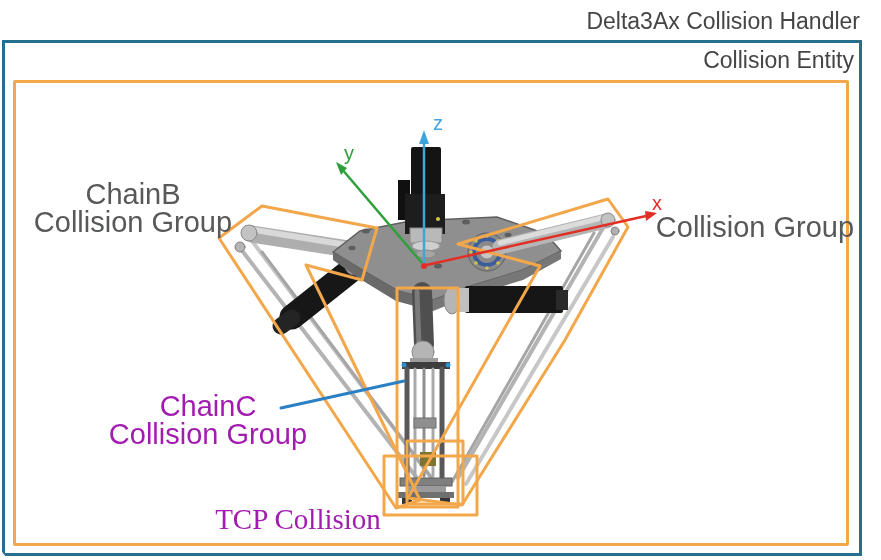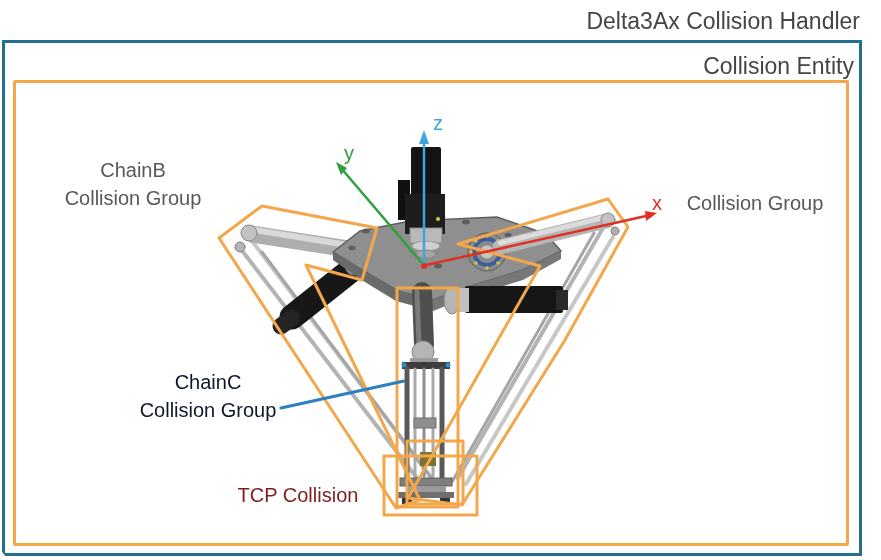--- a/index.html
+++ b/index.html
@@ -9,30 +9,30 @@
     border-radius:16px;
   }
   .ttl{
     position:absolute;top:8px;right:21px;font-size:23px;color:#454545;white-space:nowrap;
   }
   .entity-box{
     position:absolute;left:2px;top:40px;width:854px;height:510px;
     border:3px solid #266E8D;background:transparent;
   }
   .entity-label{
-    position:absolute;top:47px;right:27px;font-size:23px;color:#454545;white-space:nowrap;margin-top:6px;
+    position:absolute;top:47px;right:27px;font-size:23px;color:#454545;white-space:nowrap;
   }
   .group-box{
     position:absolute;left:13px;top:80px;width:830px;height:460px;
     border:3px solid #F3A74B;border-radius:2px;background:transparent;
   }
   svg.overlay{position:absolute;left:0;top:0;}
   .glabel{
-    position:absolute;width:224px;text-align:center;font-size:20px;line-height:28px;
-    color:#57585a;white-space:nowrap;
+    position:absolute;width:224px;text-align:center;font-size:29px;line-height:28px;
+    color:#57585a;white-space:nowrap;margin-top:24px;
   }
   .glabel span{display:block;}
   .lbl-chainb{left:21px;top:156px;}
   .lbl-chaina{left:643px;top:189px;}
   .lbl-chainc{left:96px;top:368px;}
   .lbl-tcp{left:186px;top:481px;}
 </style>
 </head>
 <body>
 
@@ -168,21 +168,21 @@
     </g>
   </svg>
 
   <div class="glabel lbl-chainb" style="color: rgb(87, 88, 90);">
     <span>ChainB</span>
     <span>Collision Group</span>
   </div>
   <div class="glabel lbl-chaina" style="color: rgb(87, 88, 90);">
     <span>Collision Group</span>
   </div>
-  <div class="glabel lbl-chainc" style="color: #0f172a;">
+  <div class="glabel lbl-chainc" style="color: #a21caf;">
     <span>ChainC</span>
     <span>Collision Group</span>
   </div>
-  <div class="glabel lbl-tcp" style="color: #7f1d1d;">
+  <div class="glabel lbl-tcp" style="color: #a21caf; font-family: Liberation Serif, serif;">
     <span>TCP Collision</span>
   </div>
 
 </div>
 
 </body></html>

